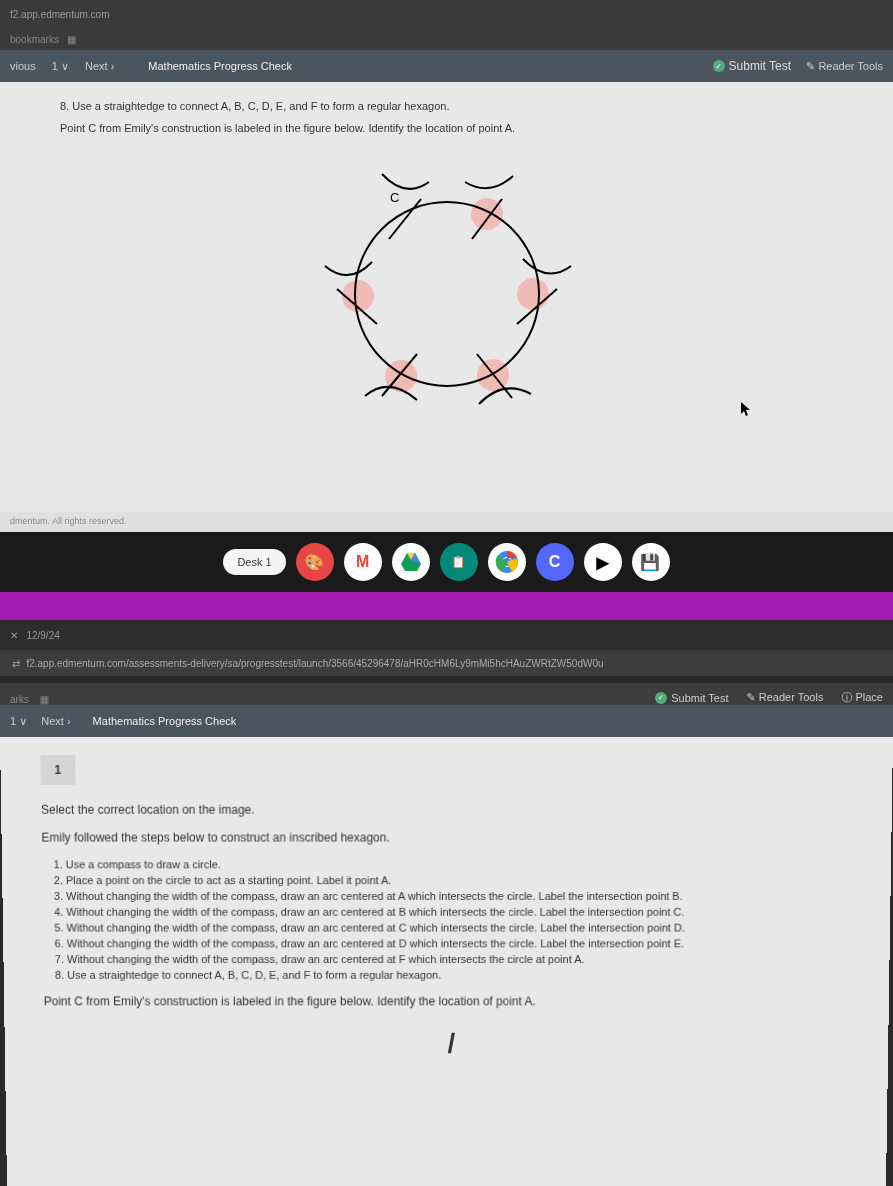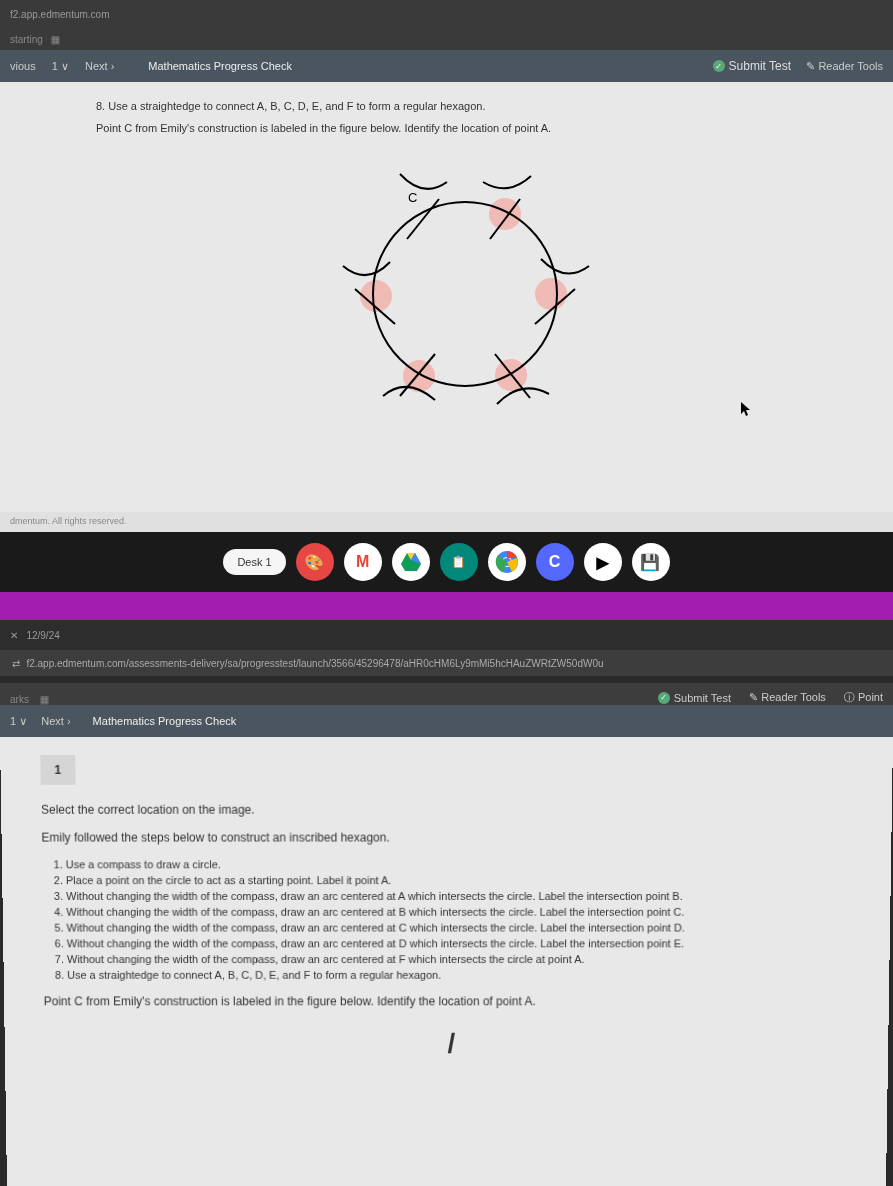--- a/index.html
+++ b/index.html
@@ -50,21 +50,21 @@
     .submit-test { display: flex; align-items: center; gap: 4px; }
     .check-icon {
       width: 12px; height: 12px; border-radius: 50%;
       background: #5a7; display: inline-flex;
       align-items: center; justify-content: center;
       color: white; font-size: 8px;
     }
     .question-content {
       background: #e8e8e8;
       height: 430px;
-      padding: 18px 60px 10px 96px;
+      padding: 18px 60px 10px 60px;
       font-size: 11px;
       color: #333;
       position: relative;
     }
     .question-line { margin-bottom: 10px; }
     .figure-container {
       width: 320px; height: 320px;
       margin: 20px auto 0;
       position: relative;
     }
@@ -180,21 +180,21 @@
     .point-label { font-size: 13px; font-family: Arial; }
   </style>
 </head>
 <body>
 
 <div class="top-section">
   <div class="browser-chrome-top">
     <span>f2.app.edmentum.com</span>
   </div>
   <div class="bookmarks-bar-top">
-    <span>starting</span>
+    <span>bookmarks</span>
     <span style="margin-left:8px;">▦</span>
   </div>
   <div class="app-header">
     <div class="header-left">
       <span class="nav-item">vious</span>
       <span class="nav-item">
         <span>1</span> <span>∨</span>
       </span>
       <span class="nav-item">
         <span>Next</span> <span>›</span>
@@ -300,21 +300,21 @@
       <span class="submit-test">
         <span class="check-icon">✓</span>
         <span>Submit Test</span>
       </span>
       <span>
         <span>✎</span>
         <span>Reader Tools</span>
       </span>
       <span>
         <span>ⓘ</span>
-        <span>Point</span>
+        <span>Place</span>
       </span>
     </div>
   </div>
   <div class="app-header-bottom">
     <span class="nav-item">1 <span>∨</span></span>
     <span class="nav-item" style="margin-left:14px;">
       <span>Next</span> <span>›</span>
     </span>
     <span class="nav-item" style="margin-left:22px; color:#eee;">Mathematics Progress Check</span>
   </div>

